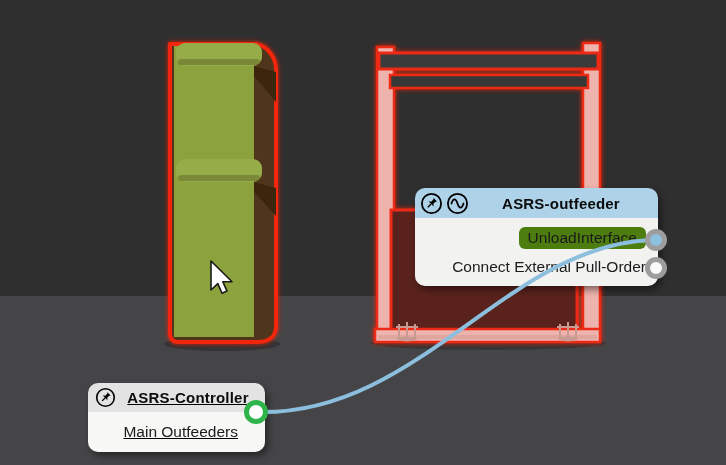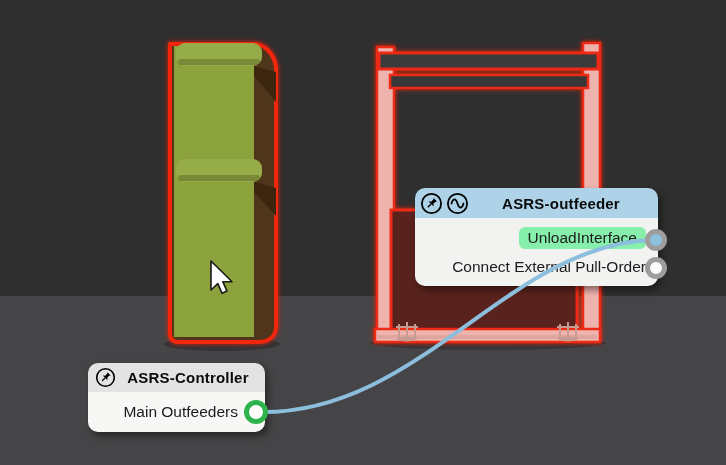--- a/index.html
+++ b/index.html
@@ -14,23 +14,23 @@
                 border-radius:10px 10px 0 0;font-weight:bold;color:#0b0b0b;box-sizing:border-box;}
   .panel-title{flex:1;text-align:center;letter-spacing:0.2px;}
   .panel-body{border-radius:0 0 10px 10px;box-sizing:border-box;color:#1b1b1b;}
   .hicon{display:block;flex:0 0 auto;}
 
   #outfeeder{left:415px;top:188px;width:243px;height:98px;}
   #outfeeder .panel-header{height:30px;background:#aed3e8;font-size:15px;}
   #outfeeder .panel-body{height:68px;background:#f2f2f0;padding-top:5px;}
   .o-row{height:29px;display:flex;align-items:center;justify-content:flex-end;
          padding-right:12px;font-size:15.5px;}
-  .hl{background:#86efac;border-radius:6px;padding:2px 9px;}
+  .hl{background:#4d7c0f;border-radius:6px;padding:2px 9px;}
 
-  #controller{left:88px;top:363px;width:177px;height:69px;}
+  #controller{left:88px;top:383px;width:177px;height:69px;text-decoration:underline;}
   #controller .panel-header{height:29px;background:#e3e3e3;font-size:15px;}
   #controller .panel-body{height:40px;background:#f7f7f6;display:flex;align-items:center;
                           justify-content:flex-end;padding-right:27px;font-size:15.5px;text-align:right;}
 
   
   .connector{position:absolute;border-radius:50%;z-index:30;box-sizing:border-box;}
   #conn-unload{left:645px;top:229px;width:22px;height:22px;border:5px solid #9d9d9d;background:#8cc0de;}
   #conn-pull{left:645px;top:257px;width:22px;height:22px;border:5px solid #9d9d9d;background:#fafafa;}
   #conn-main{left:244px;top:400px;width:24px;height:24px;border:5.5px solid #2eb44b;background:#fdfdfd;}
 

